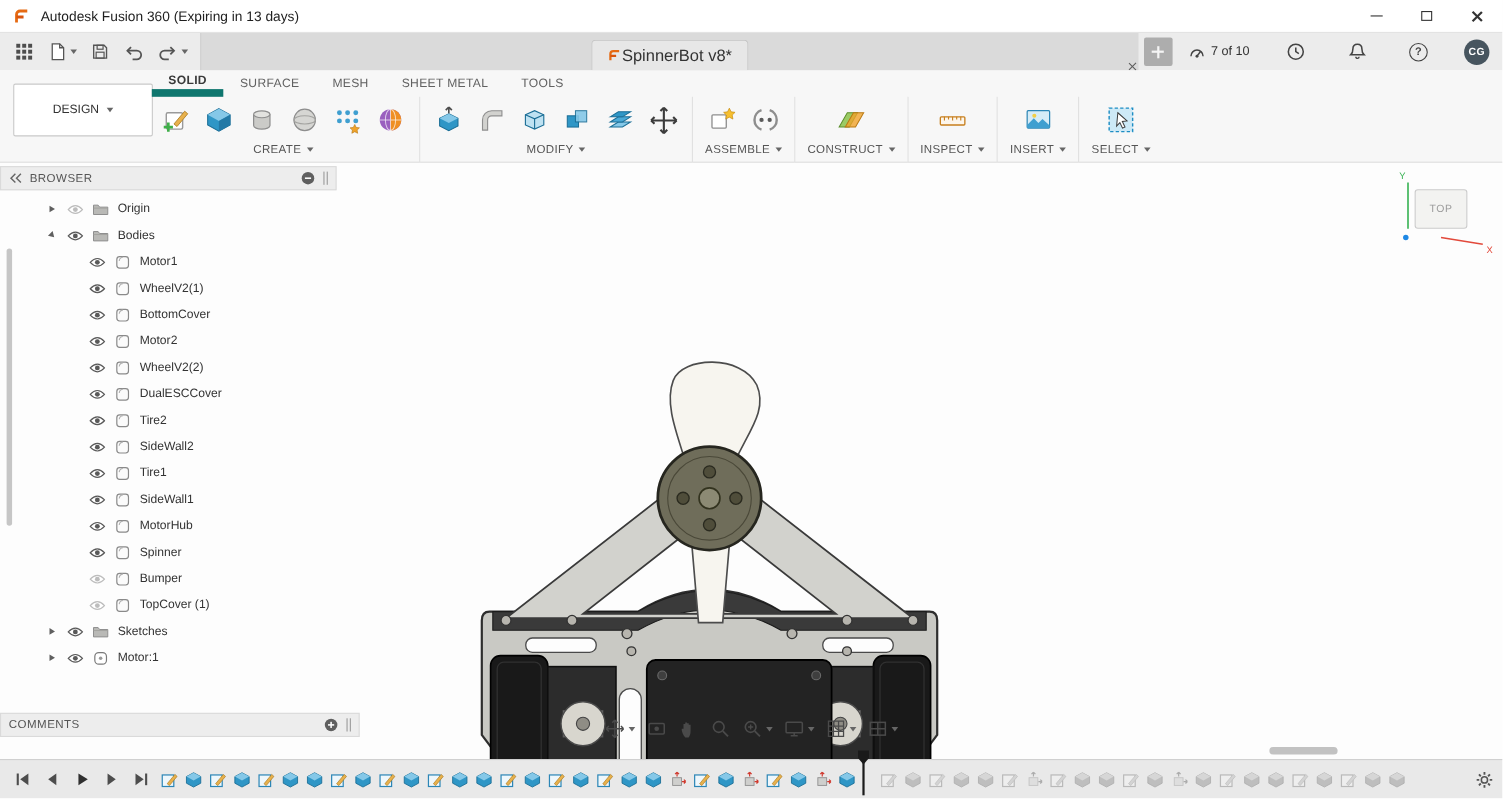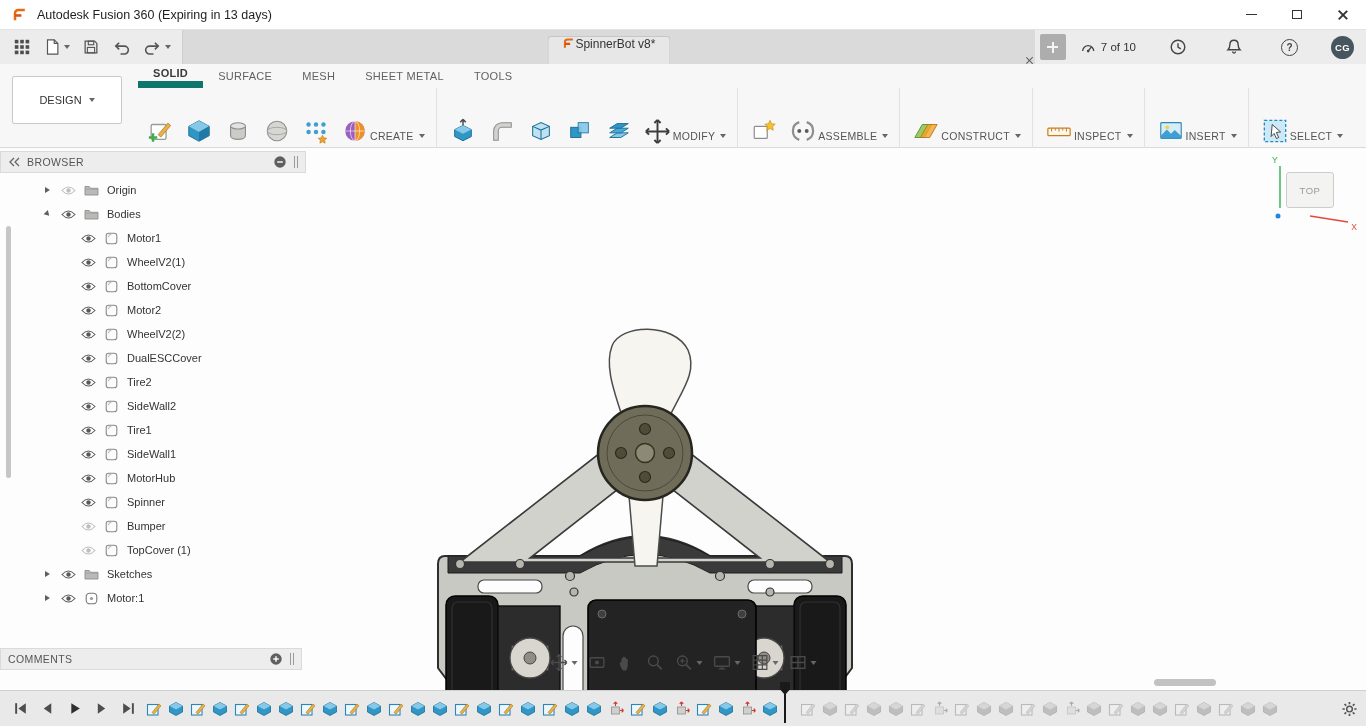--- a/index.html
+++ b/index.html
@@ -18,44 +18,44 @@
   .x-glyph{position:relative;width:12px;height:12px}
   .x-glyph::before,.x-glyph::after{content:"";position:absolute;left:5.2px;top:0;width:1.6px;height:12px;background:#333}
   .x-glyph::before{transform:rotate(45deg)}
   .x-glyph::after{transform:rotate(-45deg)}
 
   
   .appbar{position:absolute;top:30px;left:0;right:0;height:34px;background:#ececec;display:flex;align-items:center}
   .appbar-left{display:flex;align-items:center;gap:2px;padding:0 6px 0 8px}
   .abtn{height:26px;display:flex;align-items:center;justify-content:center;padding:0 5px;gap:3px}
   .tabstrip{flex:1;align-self:stretch;background:#dadada;border-left:1px solid #cfcfcf;position:relative;display:flex;align-items:flex-end}
-  .doctab{position:absolute;left:50%;transform:translateX(-50%);bottom:0;height:28px;background:#e7e7e7;border:1px solid #c6c6c6;border-bottom:none;border-radius:4px 4px 0 0;display:flex;align-items:flex-start;gap:0;padding:0 14px;font-size:12px;color:#333;white-space:nowrap}
+  .doctab{position:absolute;left:50%;transform:translateX(-50%);bottom:0;height:28px;background:#e7e7e7;border:1px solid #c6c6c6;border-bottom:none;border-radius:4px 4px 0 0;display:flex;align-items:center;gap:0;padding:0 14px;font-size:15px;color:#333;white-space:nowrap}
   .doc-close{position:absolute;right:10px;bottom:8px}
   .x-sm{position:relative;width:9px;height:9px}
   .x-sm::before,.x-sm::after{content:"";position:absolute;left:3.8px;top:0;width:1.3px;height:9px;background:#5c5c5c}
   .x-sm::before{transform:rotate(45deg)}
   .x-sm::after{transform:rotate(-45deg)}
   .newtab{width:26px;height:26px;margin-left:5px;background:#adadad;border-radius:2px;display:flex;align-items:center;justify-content:center}
   .plus-glyph{position:relative;width:11px;height:11px}
   .plus-glyph::before,.plus-glyph::after{content:"";position:absolute;background:#f4f4f4}
   .plus-glyph::before{left:4.6px;top:0;width:1.8px;height:11px}
   .plus-glyph::after{top:4.6px;left:0;height:1.8px;width:11px}
   .appbar-right{display:flex;align-items:center;gap:28px;padding:0 12px 0 14px}
   .jobstatus{display:flex;align-items:center;gap:5px;font-size:11.5px;color:#333}
   .help-circle{width:17px;height:17px;border:1.4px solid #444;border-radius:50%;display:flex;align-items:center;justify-content:center;font-size:10px;font-weight:bold;color:#444}
   .avatar{width:23px;height:23px;border-radius:50%;background:#47555f;color:#fff;font-size:9.5px;font-weight:bold;display:flex;align-items:center;justify-content:center;letter-spacing:.3px}
 
   
   .ribbon{position:absolute;top:64px;left:0;right:0;height:84px;background:#f7f7f7;border-bottom:1px solid #d9d9d9}
-  .design-box{position:absolute;left:12px;top:12px;width:110px;height:48px;background:#fff;border:1px solid #c9c9c9;border-radius:2px;display:flex;align-items:center;justify-content:center;gap:7px;font-size:11px;color:#333}
+  .design-box{position:absolute;left:12px;top:12px;width:127px;height:48px;background:#fff;border:1px solid #c9c9c9;border-radius:2px;display:flex;align-items:center;justify-content:center;gap:7px;font-size:11px;color:#333}
   .ribbon-tabs{position:absolute;left:138px;top:0;height:24px;display:flex}
   .rtab{padding:0 15px;font-size:11px;color:#616161;display:flex;align-items:center;letter-spacing:.3px}
   .rtab.active{color:#3a3a3a;font-weight:bold;border-bottom:7px solid #0f766e}
   .ribbon-groups{position:absolute;left:134px;top:24px;right:0;height:60px;display:flex}
-  .rgroup{display:flex;flex-direction:row;align-items:flex-end;padding:0 11px}
+  .rgroup{display:flex;flex-direction:column;align-items:center;padding:0 11px}
   .rgroup + .rgroup{border-left:1px solid #e1e1e1}
   .rgroup-icons{flex:1;display:flex;align-items:center;gap:9px}
   .ricon{width:30px;height:34px;display:flex;align-items:center;justify-content:center}
   .rgroup-label{font-size:10.5px;color:#555;padding-bottom:6px;display:flex;align-items:center;gap:5px;letter-spacing:.3px}
   .dcaret{width:0;height:0;border-left:3.5px solid transparent;border-right:3.5px solid transparent;border-top:4.2px solid #666}
 
   
   .canvas{position:absolute;top:148px;left:0;right:0;bottom:36px;background:#fdfdfd;overflow:hidden}
   .browser-scrollbar{position:absolute;left:6px;top:78px;width:5px;height:252px;background:#c6c6c6;border-radius:3px}
 
@@ -69,21 +69,21 @@
   .br-row.lvl0{padding-left:38px}
   .br-row.lvl1{padding-left:76px}
   .br-exp{width:18px;display:flex;align-items:center;justify-content:center}
   .tri{width:0;height:0;border-top:3.5px solid transparent;border-bottom:3.5px solid transparent;border-left:5.5px solid #5f5f5f}
   .tri.open{transform:rotate(45deg)}
   .br-eye{width:24px;display:flex;align-items:center;justify-content:center}
   .br-ico{width:22px;display:flex;align-items:center;justify-content:center}
   .br-label{margin-left:1px;padding:1px 4px;white-space:nowrap}
 
   
-  .comments{position:absolute;left:0;top:500px;width:302px}
+  .comments{position:absolute;left:0;top:500px;width:327px}
 
   
   .navbar{position:absolute;left:50%;bottom:16px;transform:translateX(-50%);display:flex;align-items:center;gap:4px}
   .nav-item{display:flex;align-items:center;gap:3px;padding:2px 3px}
 
   
   .viewcube{position:absolute;right:12px;top:16px;width:86px;height:66px}
   .vc-face{position:absolute;left:18px;top:8px;width:48px;height:36px;background:#f3f3f1;border:1px solid #cccccc;border-radius:3px;display:flex;align-items:center;justify-content:center;font-size:9.5px;color:#9a9a9a;letter-spacing:.5px}
   .vc-axes{position:absolute;left:0;top:0}
   .vc-y{position:absolute;left:4px;top:-9px;font-size:8.5px;color:#2eaf4b}

